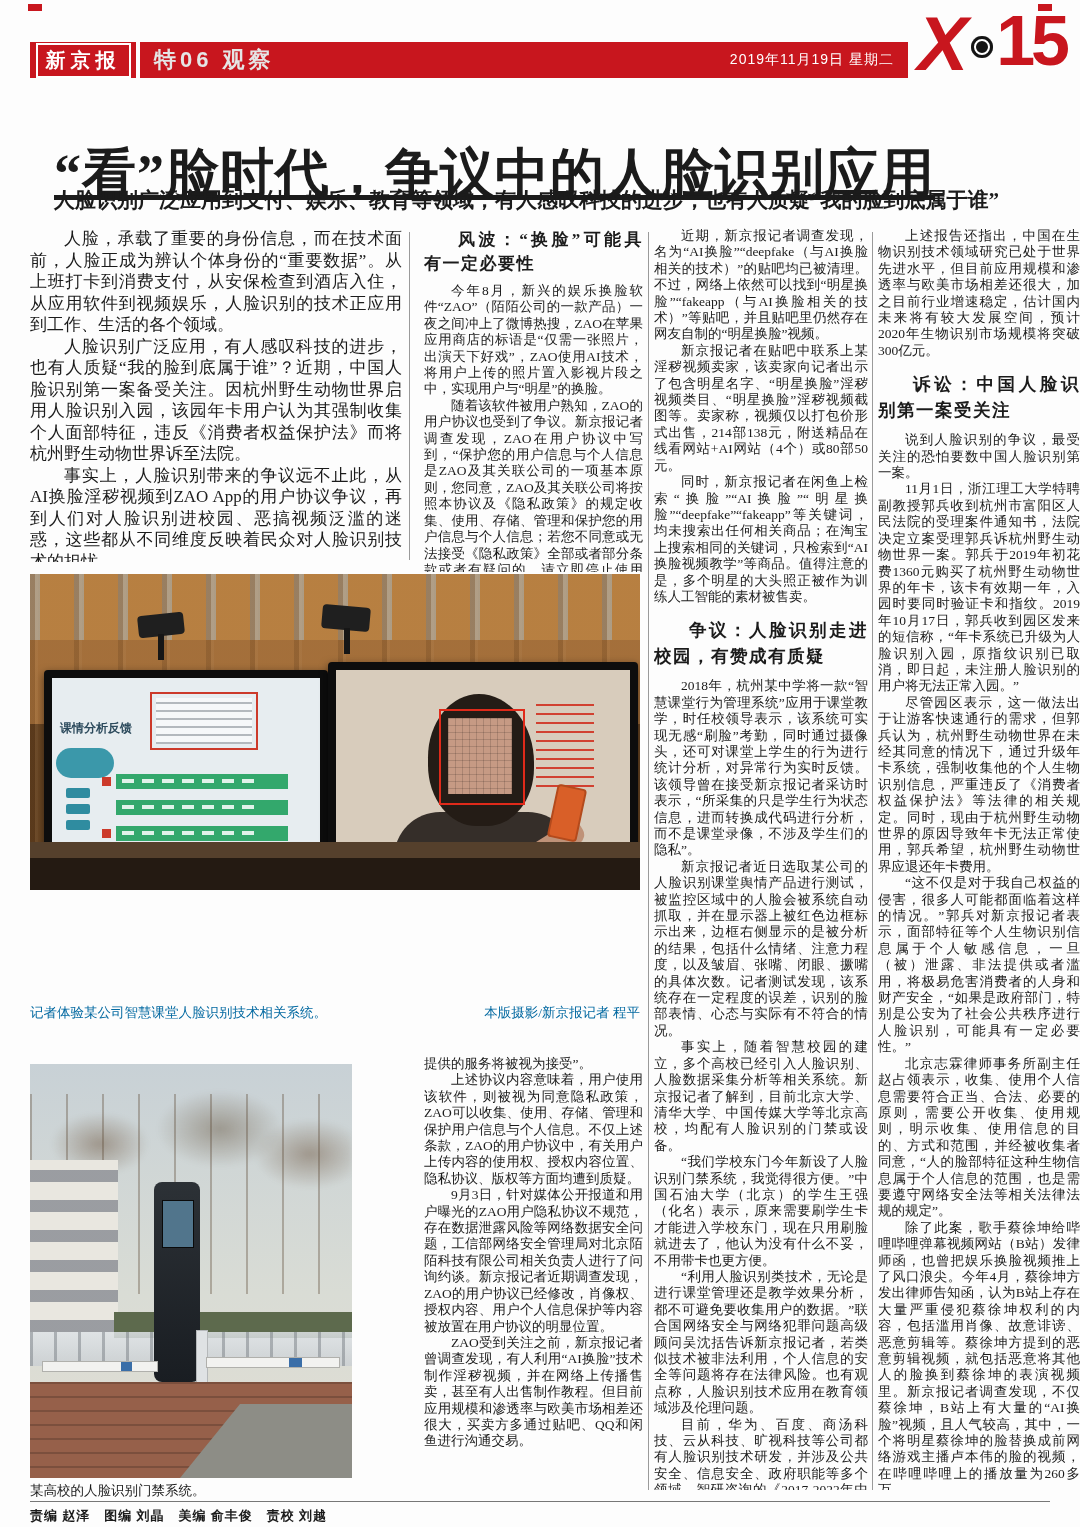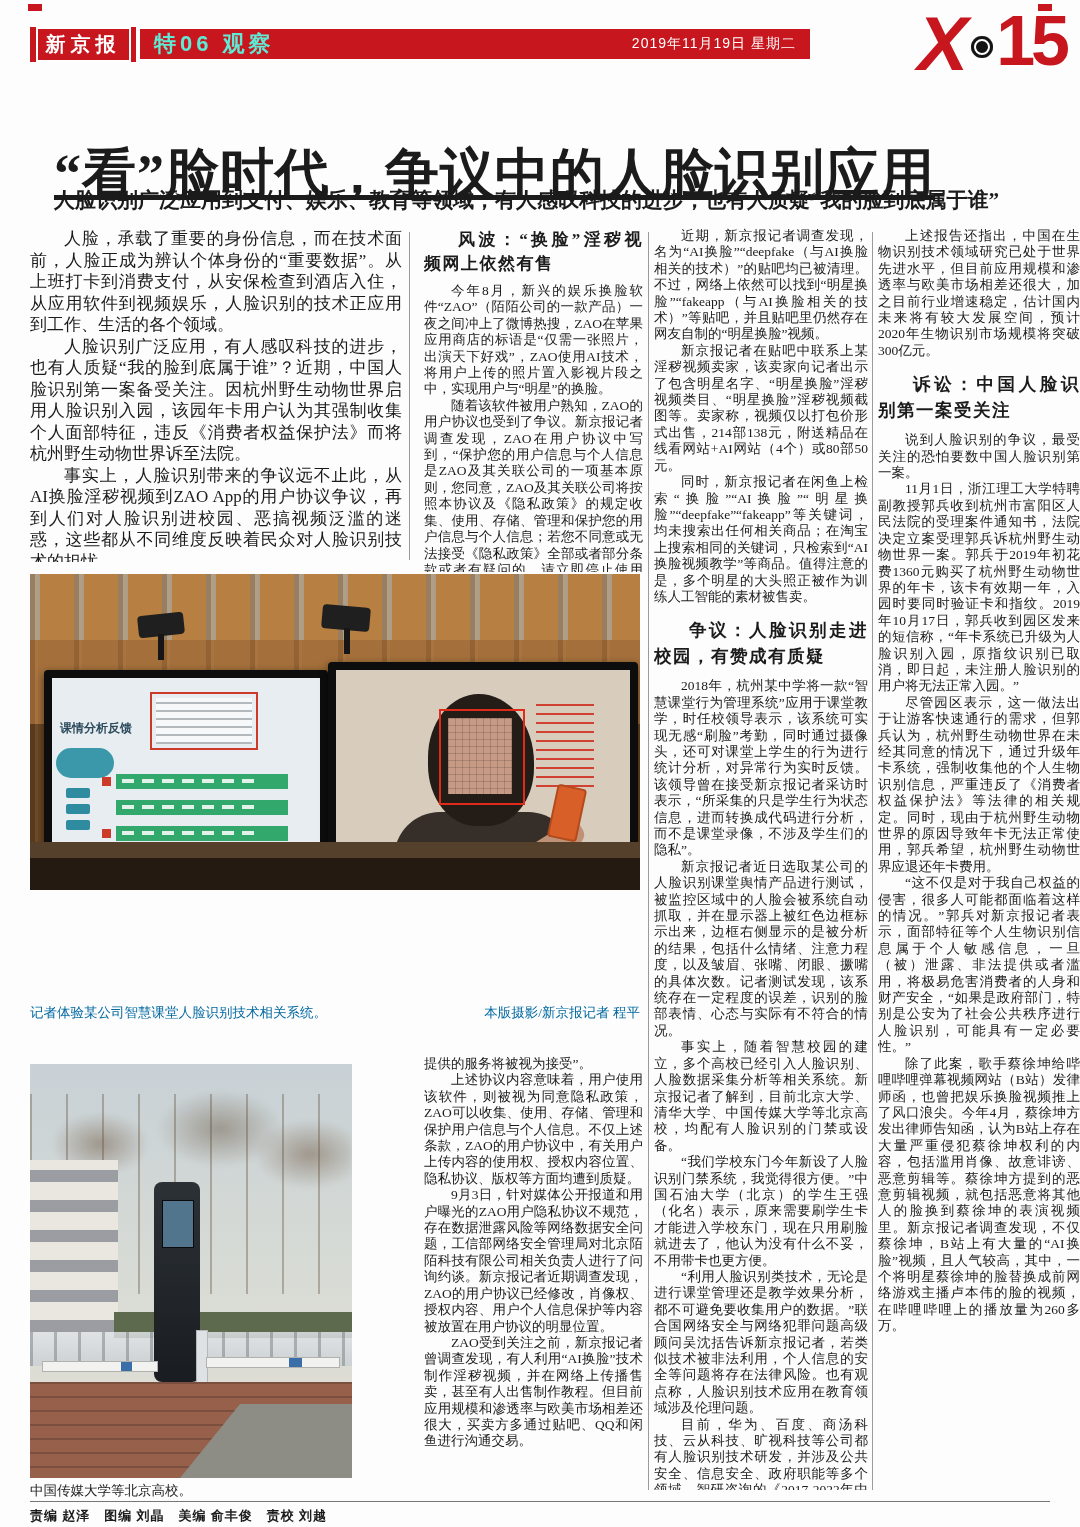--- a/index.html
+++ b/index.html
@@ -4,26 +4,26 @@
 <style>
   html,body{margin:0;padding:0;background:#ffffff;}
   .page{position:relative;width:1080px;height:1527px;background:#fdfdfd;overflow:hidden;
         font-family:"Liberation Serif","DejaVu Serif",serif;color:#1b1b1b;}
 
   
   .cropmark{position:absolute;top:4px;width:14px;height:7px;background:#c8161e;}
   .cropmark.left{left:28px}.cropmark.right{left:1038px}
 
   
-  .masthead{position:absolute;top:26px;left:30px;width:780px;height:36px;display:flex;align-items:center;}
+  .masthead{position:absolute;top:42px;left:30px;width:878px;height:36px;display:flex;}
   .brand-box{width:106px;background:#c8161e;display:flex;align-items:center;justify-content:center;margin-right:4px;}
   .brand-inner{border:2px solid #fff;padding:2px 8px;color:#fff;font-weight:bold;font-size:20px;letter-spacing:5px;
                font-family:"Liberation Sans","DejaVu Sans",sans-serif;white-space:nowrap;}
   .section-bar{flex:1;background:#c8161e;display:flex;align-items:center;padding:0 14px;position:relative;}
-  .section-label{color:#5eead4;font-weight:bold;font-size:22px;letter-spacing:4px;
+  .section-label{color:#e5e5e5;font-weight:bold;font-size:22px;letter-spacing:4px;
                  font-family:"Liberation Sans","DejaVu Sans",sans-serif;}
   .issue-date{position:absolute;right:14px;color:#fff;font-size:14px;letter-spacing:1px;
               font-family:"Liberation Sans","DejaVu Sans",sans-serif;}
   .page-logo{position:absolute;top:6px;right:14px;display:flex;align-items:flex-start;line-height:1;}
   .logo-x{font-family:"Liberation Sans","DejaVu Sans",sans-serif;font-style:italic;font-weight:900;
           font-size:76px;color:#c8161e;}
   .logo-dot{width:22px;height:22px;border-radius:50%;background:#141414;margin:30px 3px 0 3px;
             box-shadow:inset 0 0 0 3px #141414, inset 0 0 0 5px #ffffff;}
   .logo-num{font-family:"Liberation Sans","DejaVu Sans",sans-serif;font-weight:900;font-size:70px;
             color:#c8161e;letter-spacing:-4px;}
@@ -168,21 +168,21 @@
   <div class="vrule r3"></div>
 
   <section class="col col1">
     <p>人脸，承载了重要的身份信息，而在技术面前，人脸正成为辨认个体身份的“重要数据”。从上班打卡到消费支付，从安保检查到酒店入住，从应用软件到视频娱乐，人脸识别的技术正应用到工作、生活的各个领域。</p>
     <p>人脸识别广泛应用，有人感叹科技的进步，也有人质疑“我的脸到底属于谁”？近期，中国人脸识别第一案备受关注。因杭州野生动物世界启用人脸识别入园，该园年卡用户认为其强制收集个人面部特征，违反《消费者权益保护法》而将杭州野生动物世界诉至法院。</p>
     <p>事实上，人脸识别带来的争议远不止此，从AI换脸淫秽视频到ZAO App的用户协议争议，再到人们对人脸识别进校园、恶搞视频泛滥的迷惑，这些都从不同维度反映着民众对人脸识别技术的担忧。</p>
 
   </section>
 
   <section class="col col2top smallcol">
-    <h3 class="sec">风波：“换脸”淫秽视频网上依然有售</h3>
+    <h3 class="sec">风波：“换脸”可能具有一定必要性</h3>
     <p>今年8月，新兴的娱乐换脸软件“ZAO”（陌陌公司的一款产品）一夜之间冲上了微博热搜，ZAO在苹果应用商店的标语是“仅需一张照片，出演天下好戏”，ZAO使用AI技术，将用户上传的照片置入影视片段之中，实现用户与“明星”的换脸。</p>
     <p>随着该软件被用户熟知，ZAO的用户协议也受到了争议。新京报记者调查发现，ZAO在用户协议中写到，“保护您的用户信息与个人信息是ZAO及其关联公司的一项基本原则，您同意，ZAO及其关联公司将按照本协议及《隐私政策》的规定收集、使用、存储、管理和保护您的用户信息与个人信息；若您不同意或无法接受《隐私政策》全部或者部分条款或者有疑问的，请立即停止使用ZAO提供的服务，您继续使用ZAO</p>
   </section>
 
   <section class="col col3 smallcol">
     <p>近期，新京报记者调查发现，名为“AI换脸”“deepfake（与AI换脸相关的技术）”的贴吧均已被清理。不过，网络上依然可以找到“明星换脸”“fakeapp（与AI换脸相关的技术）”等贴吧，并且贴吧里仍然存在网友自制的“明星换脸”视频。</p>
     <p>新京报记者在贴吧中联系上某淫秽视频卖家，该卖家向记者出示了包含明星名字、“明星换脸”淫秽视频类目、“明星换脸”淫秽视频截图等。卖家称，视频仅以打包价形式出售，214部138元，附送精品在线看网站+AI网站（4个）或80部50元。</p>
     <p>同时，新京报记者在闲鱼上检索“换脸”“AI换脸”“明星换脸”“deepfake”“fakeapp”等关键词，均未搜索出任何相关商品；在淘宝上搜索相同的关键词，只检索到“AI换脸视频教学”等商品。值得注意的是，多个明星的大头照正被作为训练人工智能的素材被售卖。</p>
     <h3 class="sec mid">争议：人脸识别走进校园，有赞成有质疑</h3>
     <p>2018年，杭州某中学将一款“智慧课堂行为管理系统”应用于课堂教学，时任校领导表示，该系统可实现无感“刷脸”考勤，同时通过摄像头，还可对课堂上学生的行为进行统计分析，对异常行为实时反馈。该领导曾在接受新京报记者采访时表示，“所采集的只是学生行为状态信息，进而转换成代码进行分析，而不是课堂录像，不涉及学生们的隐私”。</p>
@@ -193,20 +193,21 @@
     <p>目前，华为、百度、商汤科技、云从科技、旷视科技等公司都有人脸识别技术研发，并涉及公共安全、信息安全、政府职能等多个领域。智研咨询的《2017-2022年中国生物识别设备市场供需预测及发展趋势研究报告》显示，预计到2020年，指纹识别市场规模将达到130亿美元，人脸识别将达24亿美元、虹膜识别将达到16亿美元。</p>
   </section>
 
   <section class="col col4 smallcol">
     <p>上述报告还指出，中国在生物识别技术领域研究已处于世界先进水平，但目前应用规模和渗透率与欧美市场相差还很大，加之目前行业增速稳定，估计国内未来将有较大发展空间，预计2020年生物识别市场规模将突破300亿元。</p>
     <h3 class="sec mid">诉讼：中国人脸识别第一案受关注</h3>
     <p>说到人脸识别的争议，最受关注的恐怕要数中国人脸识别第一案。</p>
     <p>11月1日，浙江理工大学特聘副教授郭兵收到杭州市富阳区人民法院的受理案件通知书，法院决定立案受理郭兵诉杭州野生动物世界一案。郭兵于2019年初花费1360元购买了杭州野生动物世界的年卡，该卡有效期一年，入园时要同时验证卡和指纹。2019年10月17日，郭兵收到园区发来的短信称，“年卡系统已升级为人脸识别入园，原指纹识别已取消，即日起，未注册人脸识别的用户将无法正常入园。”</p>
     <p>尽管园区表示，这一做法出于让游客快速通行的需求，但郭兵认为，杭州野生动物世界在未经其同意的情况下，通过升级年卡系统，强制收集他的个人生物识别信息，严重违反了《消费者权益保护法》等法律的相关规定。同时，现由于杭州野生动物世界的原因导致年卡无法正常使用，郭兵希望，杭州野生动物世界应退还年卡费用。</p>
     <p>“这不仅是对于我自己权益的侵害，很多人可能都面临着这样的情况。”郭兵对新京报记者表示，面部特征等个人生物识别信息属于个人敏感信息，一旦（被）泄露、非法提供或者滥用，将极易危害消费者的人身和财产安全，“如果是政府部门，特别是公安为了社会公共秩序进行人脸识别，可能具有一定必要性。”</p>
+    <p>北京志霖律师事务所副主任赵占领表示，收集、使用个人信息需要符合正当、合法、必要的原则，需要公开收集、使用规则，明示收集、使用信息的目的、方式和范围，并经被收集者同意，“人的脸部特征这种生物信息属于个人信息的范围，也是需要遵守网络安全法等相关法律法规的规定”。</p>
     <p>除了此案，歌手蔡徐坤给哔哩哔哩弹幕视频网站（B站）发律师函，也曾把娱乐换脸视频推上了风口浪尖。今年4月，蔡徐坤方发出律师告知函，认为B站上存在大量严重侵犯蔡徐坤权利的内容，包括滥用肖像、故意诽谤、恶意剪辑等。蔡徐坤方提到的恶意剪辑视频，就包括恶意将其他人的脸换到蔡徐坤的表演视频里。新京报记者调查发现，不仅蔡徐坤，B站上有大量的“AI换脸”视频，且人气较高，其中，一个将明星蔡徐坤的脸替换成前网络游戏主播卢本伟的脸的视频，在哔哩哔哩上的播放量为260多万。</p>
 
   </section>
 
   <figure class="photo1" style="margin:0;">
     <div class="ph1-sky"></div>
     <div class="ph1-slats"></div>
     <div class="cam c1"></div>
     <div class="cam-stem s1"></div>
     <div class="cam c2"></div>
@@ -266,18 +267,18 @@
     <div class="ph2-fence-bars"></div>
     <div class="ph2-pillar"></div>
     <div class="ph2-screen"></div>
     <div class="ph2-post"></div>
     <div class="ph2-arm1"></div>
     <div class="ph2-arm2"></div>
     <div class="ph2-ground"></div>
     <div class="ph2-path"></div>
   </figure>
 
-  <div class="caption2">中国传媒大学等北京高校。</div>
+  <div class="caption2">某高校的人脸识别门禁系统。</div>
 
   <div class="footer-rule"></div>
   <footer class="footer">责编 赵泽　图编 刘晶　美编 俞丰俊　责校 刘越</footer>
 
 </div>
 
 </body></html>

